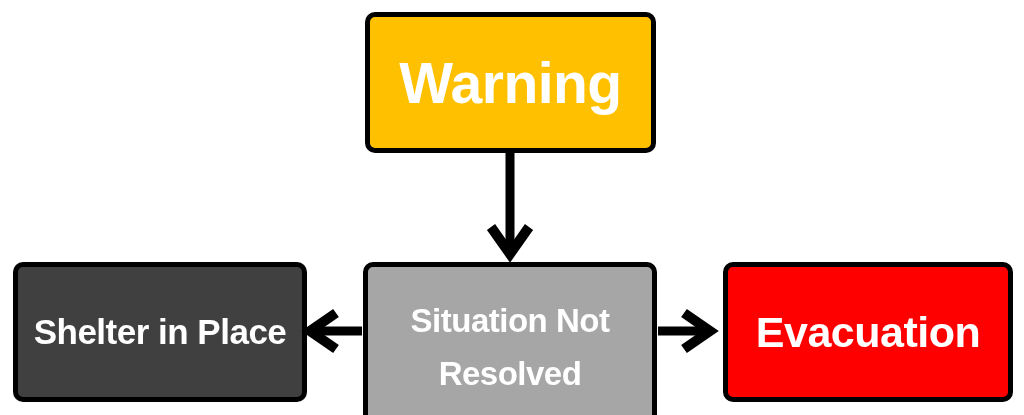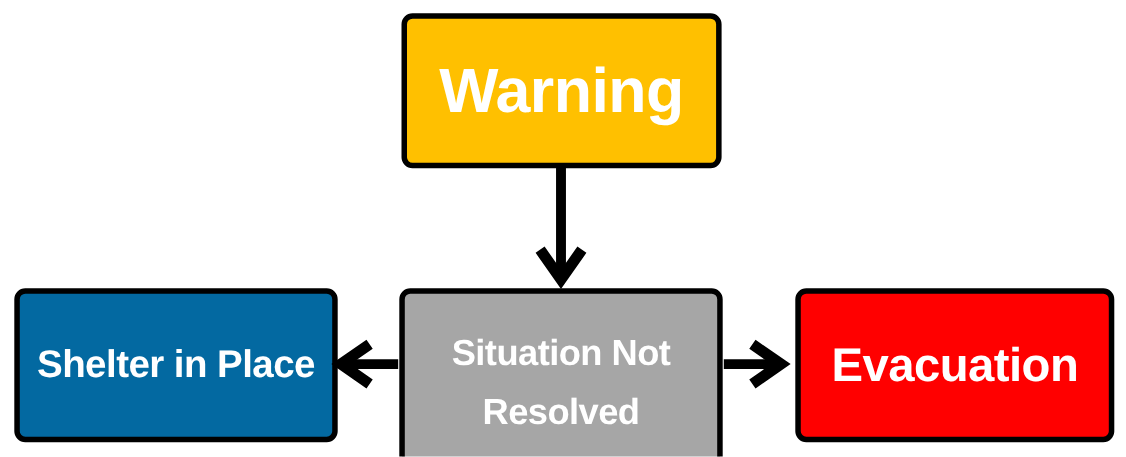--- a/index.html
+++ b/index.html
@@ -74,21 +74,21 @@
 <div class="canvas" style="background: rgb(255, 255, 255);">
 
   <div class="node node-warning" style="background: rgb(255, 192, 0); border-color: rgb(0, 0, 0); color: rgb(255, 255, 255);">
     <span>Warning</span>
   </div>
 
   <div class="node node-situation" style="background: rgb(166, 166, 166); border-color: rgb(0, 0, 0); color: rgb(255, 255, 255);">
     <span>Situation Not Resolved</span>
   </div>
 
-  <div class="node node-shelter" style="background: #0369a1; border-color: rgb(0, 0, 0); color: rgb(255, 255, 255);">
+  <div class="node node-shelter" style="background: #404040; border-color: rgb(0, 0, 0); color: rgb(255, 255, 255);">
     <span>Shelter in Place</span>
   </div>
 
   <div class="node node-evacuation" style="background: rgb(255, 0, 0); border-color: rgb(0, 0, 0); color: rgb(255, 255, 255);">
     <span>Evacuation</span>
   </div>
 
   <svg class="arrows-layer" viewBox="0 0 1024 415">
 
     <g>

